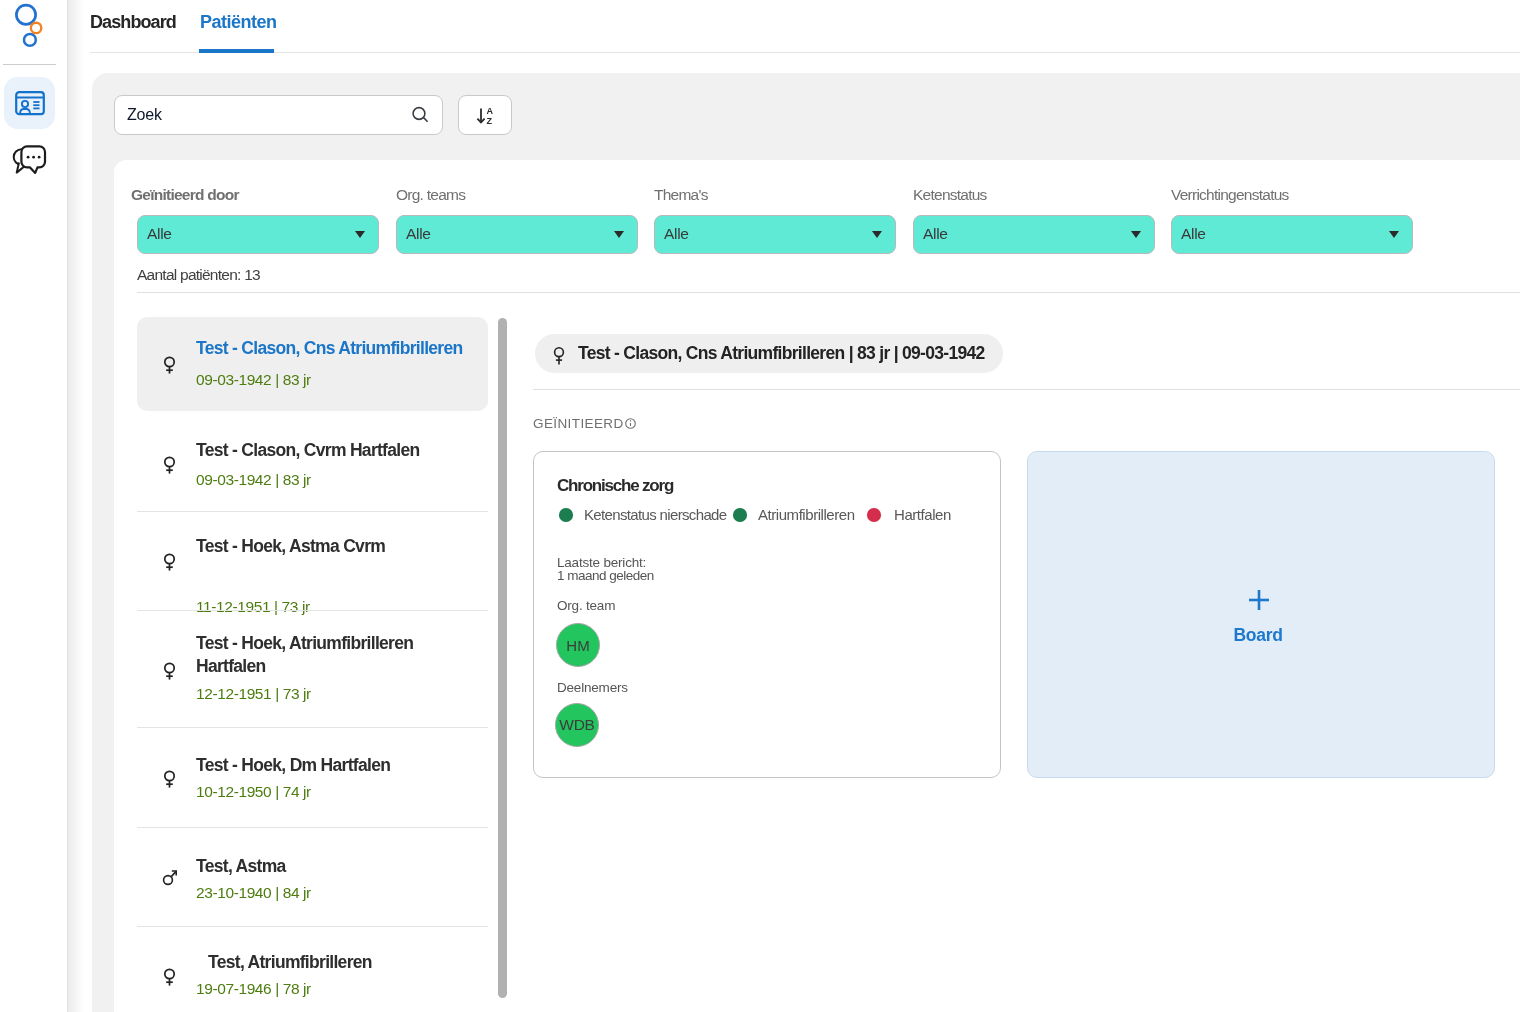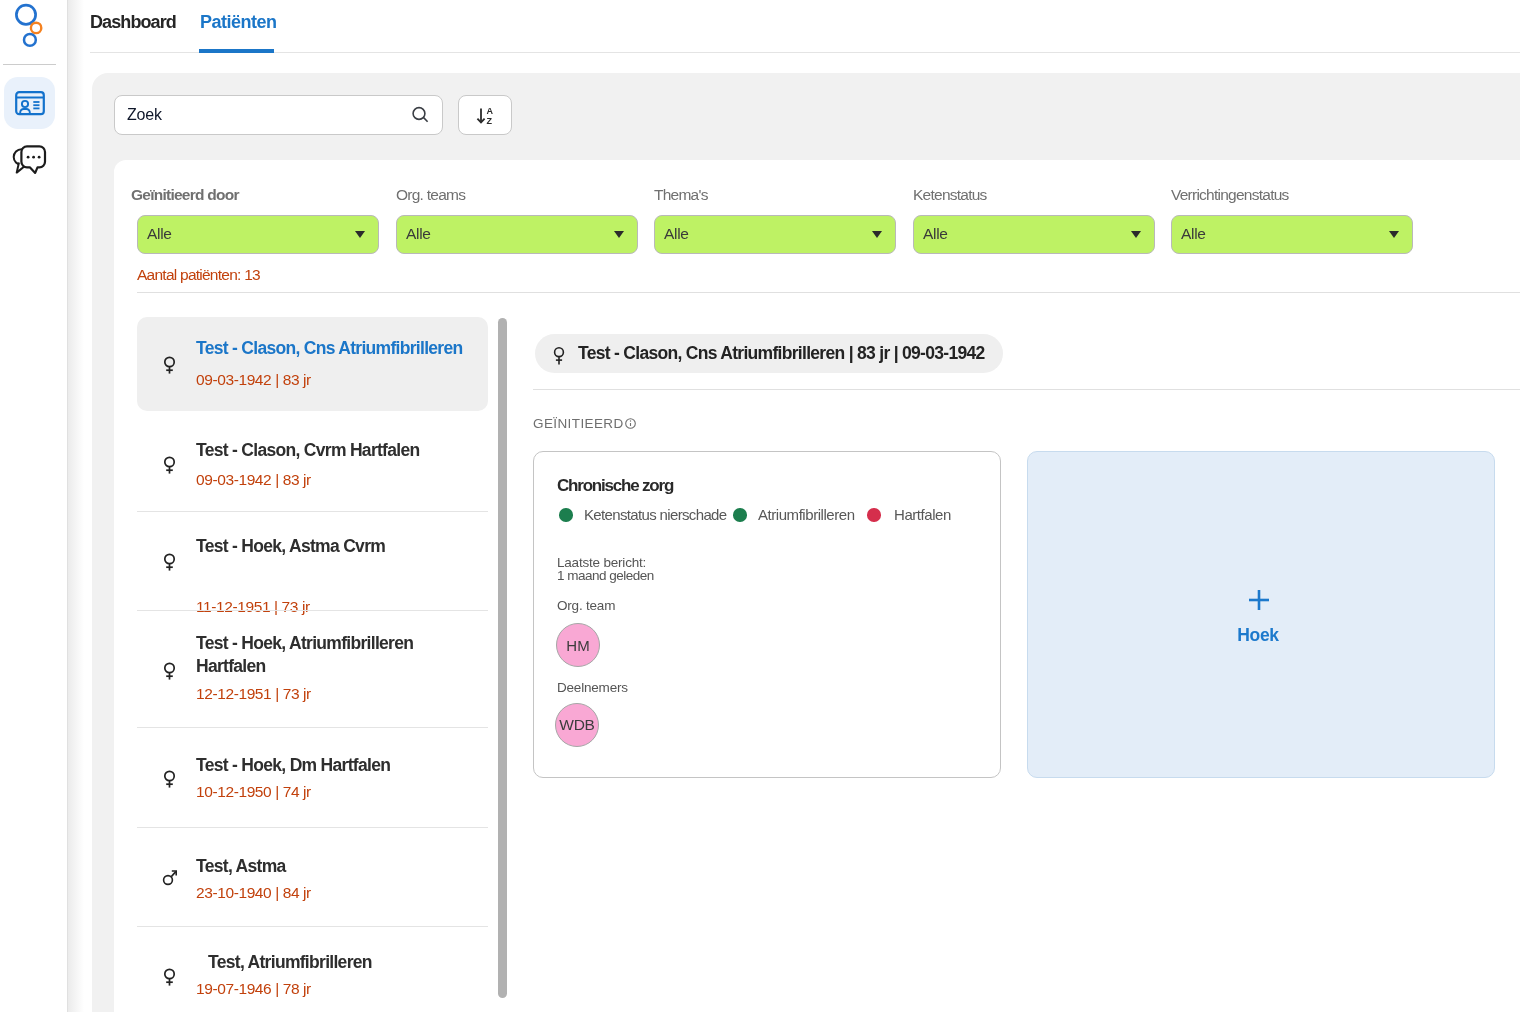--- a/index.html
+++ b/index.html
@@ -1,28 +1,28 @@
 <!DOCTYPE html>
 <html lang="nl"><head>
 <meta charset="utf-8">
 <style>
   html,body{margin:0;padding:0;}
   body{width:1520px;height:1012px;overflow:hidden;background:#fff;
        font-family:"Liberation Sans", sans-serif;position:relative;}
   .a{position:absolute;}
   .lbl{color:#707070;font-size:15.5px;letter-spacing:-0.75px;}
-  .dd{background:#bef264;border:1px solid #b9b9b9;border-radius:8px;width:240px;height:37px;}
+  .dd{background:#5eead4;border:1px solid #b9b9b9;border-radius:8px;width:240px;height:37px;}
   .dd .txt{position:absolute;left:9px;top:9px;font-size:15.5px;color:#3a3a3a;letter-spacing:-0.3px;}
   .dd .car{position:absolute;right:13px;top:15px;width:0;height:0;
            border-left:5.5px solid transparent;border-right:5.5px solid transparent;border-top:7px solid #2b2b2b;}
   .ptitle{font-size:17.5px;font-weight:bold;color:#2e2e2e;letter-spacing:-0.7px;white-space:nowrap;}
-  .pdate{font-size:15.5px;color:#c2410c;letter-spacing:-0.4px;white-space:nowrap;}
+  .pdate{font-size:15.5px;color:#4d7c0f;letter-spacing:-0.4px;white-space:nowrap;}
   .ldiv{height:1px;background:#e4e4e4;left:137px;width:351px;}
   .slbl{font-size:13.5px;color:#555;letter-spacing:-0.2px;}
-  .avatar{border:1px solid #a6a6a6;border-radius:50%;width:42px;height:42px;background:#f9a8d4;
+  .avatar{border:1px solid #a6a6a6;border-radius:50%;width:42px;height:42px;background:#22c55e;
           display:flex;align-items:center;justify-content:center;font-size:15px;color:#3c3c3c;}
 </style>
 </head>
 <body>
 
 <div class="a" style="left:68px;top:0;width:16px;height:1012px;
      background:linear-gradient(90deg,#ebebeb 0%,#f8f8f8 65%,#ffffff 100%);"></div>
 
 <div class="a" style="left:92px;top:73px;width:1428px;height:939px;background:#f1f1f1;border-radius:16px 0 0 0;"></div>
 
@@ -91,21 +91,21 @@
     <span class="car"></span>
   </div>
 <div class="a dd" style="left:913px;top:215px;">
     <span class="txt">Alle</span>
     <span class="car"></span>
   </div>
 <div class="a dd" style="left:1171px;top:215px;">
     <span class="txt">Alle</span>
     <span class="car"></span>
   </div>
-<div class="a" style="left:137px;top:266px;font-size:15.5px;color:#c2410c;letter-spacing:-0.75px;">Aantal patiënten: 13</div>
+<div class="a" style="left:137px;top:266px;font-size:15.5px;color:#404040;letter-spacing:-0.75px;">Aantal patiënten: 13</div>
 <div class="a" style="left:137px;top:292px;width:1383px;height:1px;background:#e0e0e0;"></div>
 
 <div class="a" style="left:137px;top:317px;width:351px;height:94px;background:#efefef;border-radius:10px;"></div>
 
 <svg class="a" style="left:162px;top:355.5px;" width="16" height="18" viewBox="0 0 16 18">
   <circle cx="7.5" cy="6" r="4.7" fill="none" stroke="#222" stroke-width="1.7"></circle>
   <line x1="7.5" y1="10.7" x2="7.5" y2="17.6" stroke="#222" stroke-width="1.7"></line>
   <line x1="4.2" y1="14.2" x2="10.8" y2="14.2" stroke="#222" stroke-width="1.7"></line>
 </svg>
 <div class="a ptitle" style="left:196px;top:338px;color:#1b76c8;">Test - Clason, Cns Atriumfibrilleren</div>
@@ -195,13 +195,13 @@
 <div class="a slbl" style="left:557px;top:598px;">Org. team</div>
 <div class="a avatar" style="left:556px;top:623px;">HM</div>
 <div class="a slbl" style="left:557px;top:680px;">Deelnemers</div>
 <div class="a avatar" style="left:555px;top:703px;font-size:15.5px;letter-spacing:-0.3px;">WDB</div>
 
 <div class="a" style="left:1027px;top:451px;width:466px;height:325px;background:#e3edf8;border:1px solid #c7dbee;border-radius:10px;"></div>
 <svg class="a" style="left:1247px;top:588px;" width="24" height="24" viewBox="0 0 24 24">
   <line x1="12" y1="2" x2="12" y2="22" stroke="#1c79cc" stroke-width="2.6"></line>
   <line x1="2" y1="12" x2="22" y2="12" stroke="#1c79cc" stroke-width="2.6"></line>
 </svg>
-<div class="a" style="left:1258px;top:625px;transform:translateX(-50%);font-size:17.5px;font-weight:bold;color:#1c79cc;letter-spacing:-0.3px;">Hoek</div>
+<div class="a" style="left:1258px;top:625px;transform:translateX(-50%);font-size:17.5px;font-weight:bold;color:#1c79cc;letter-spacing:-0.3px;">Board</div>
 
 </body></html>

